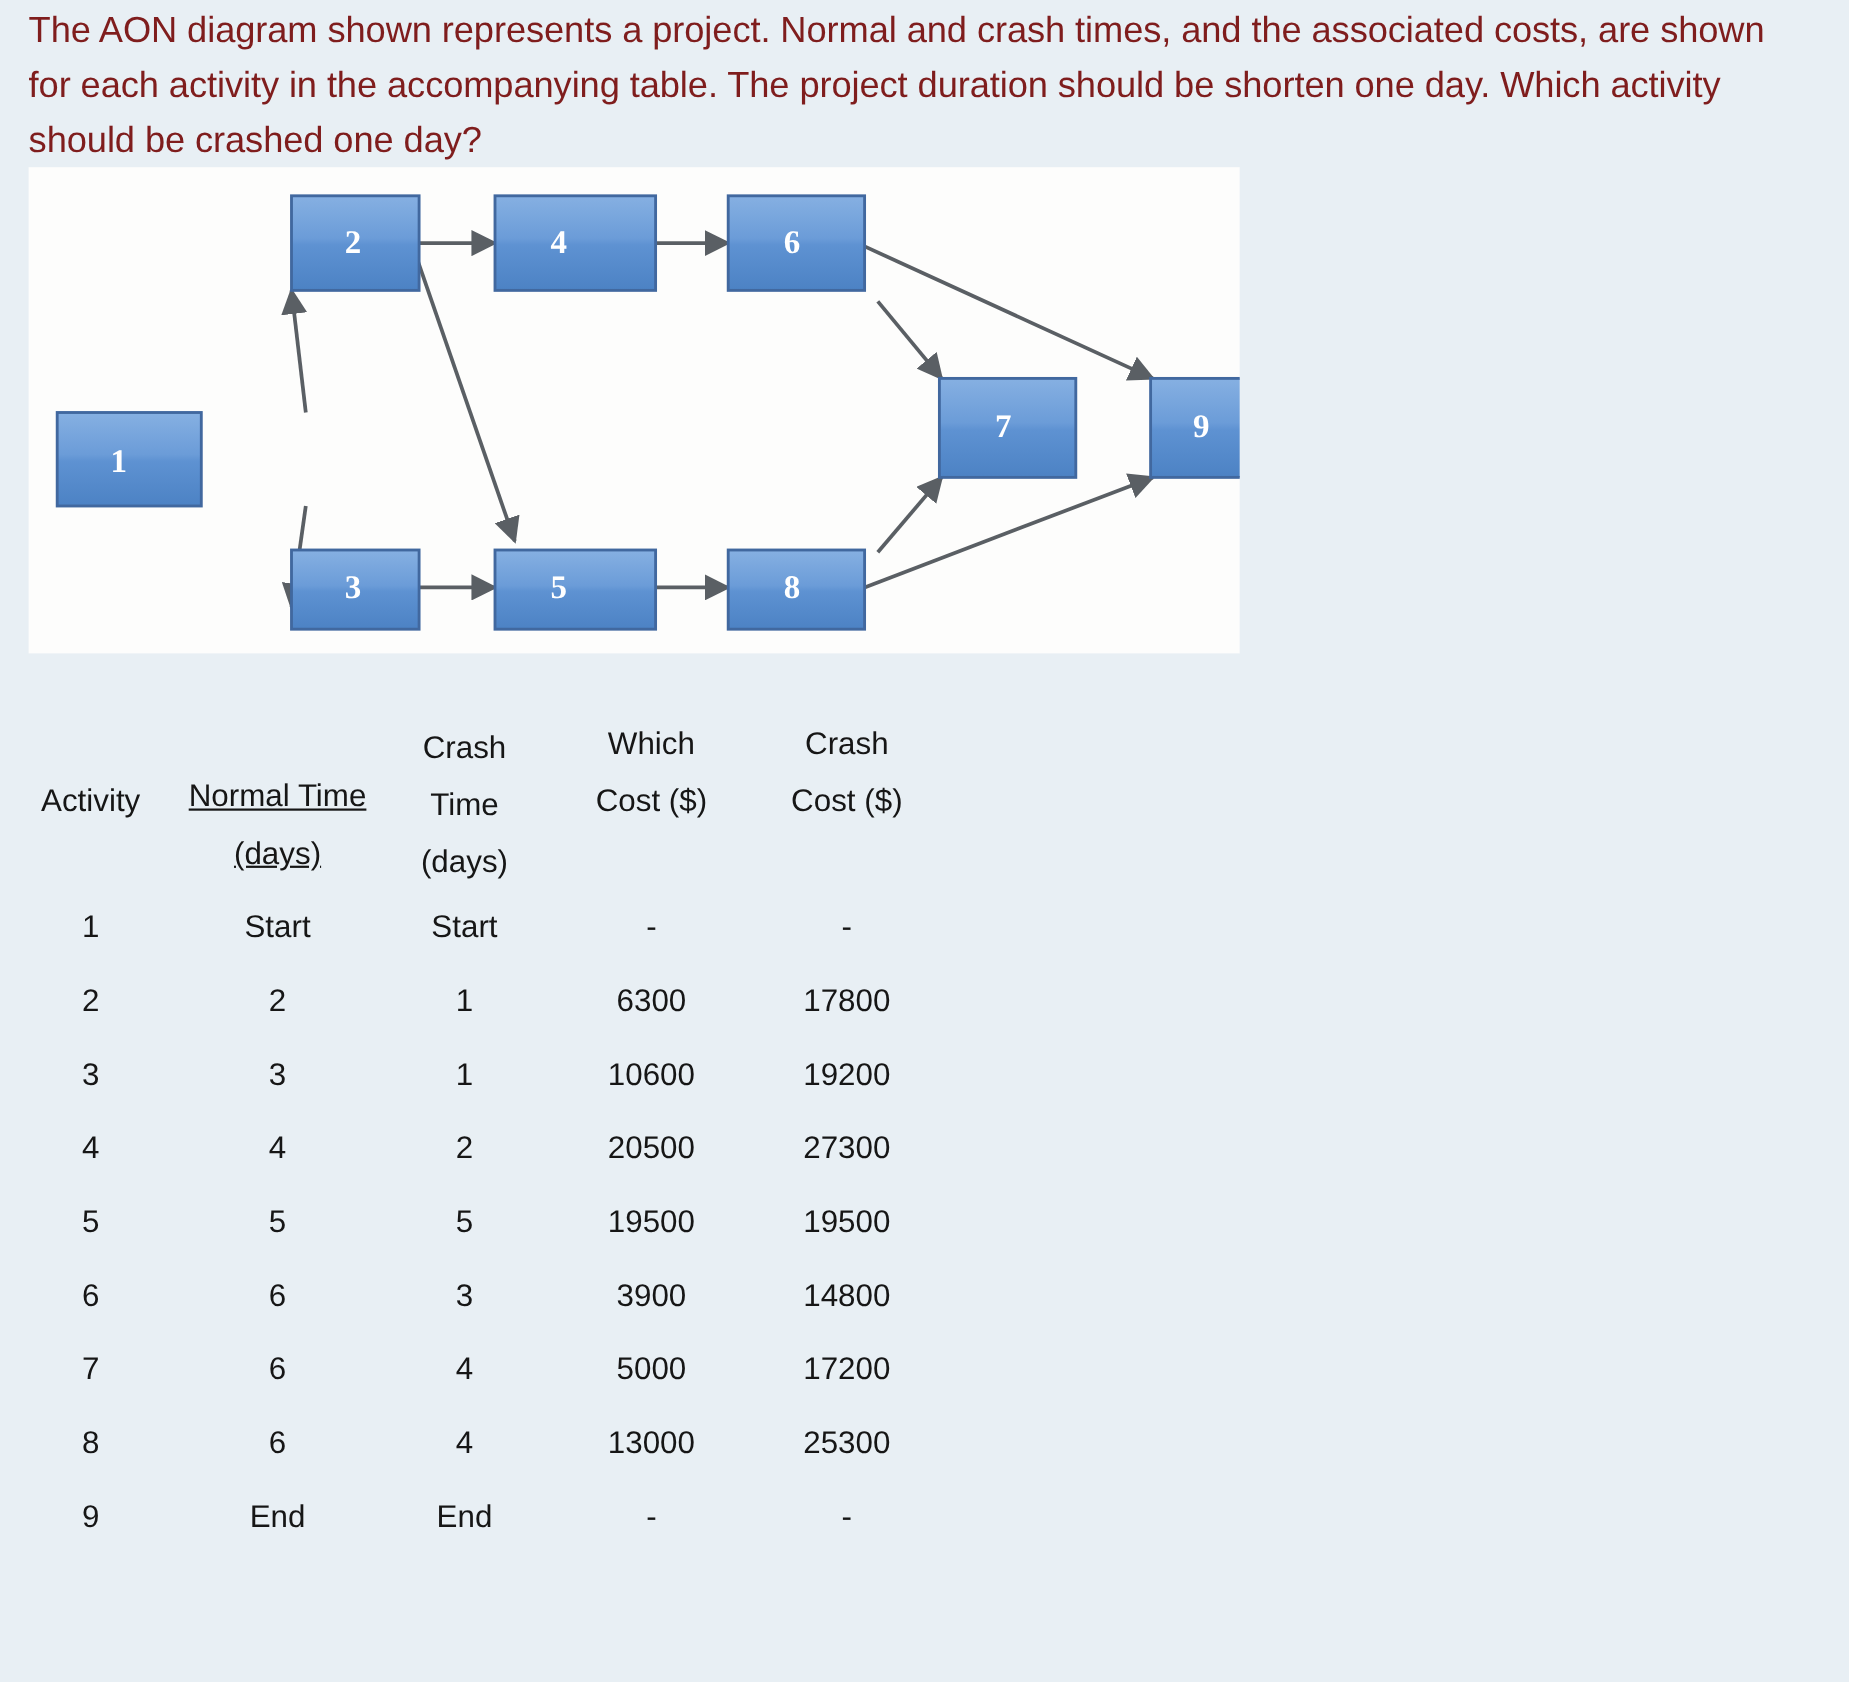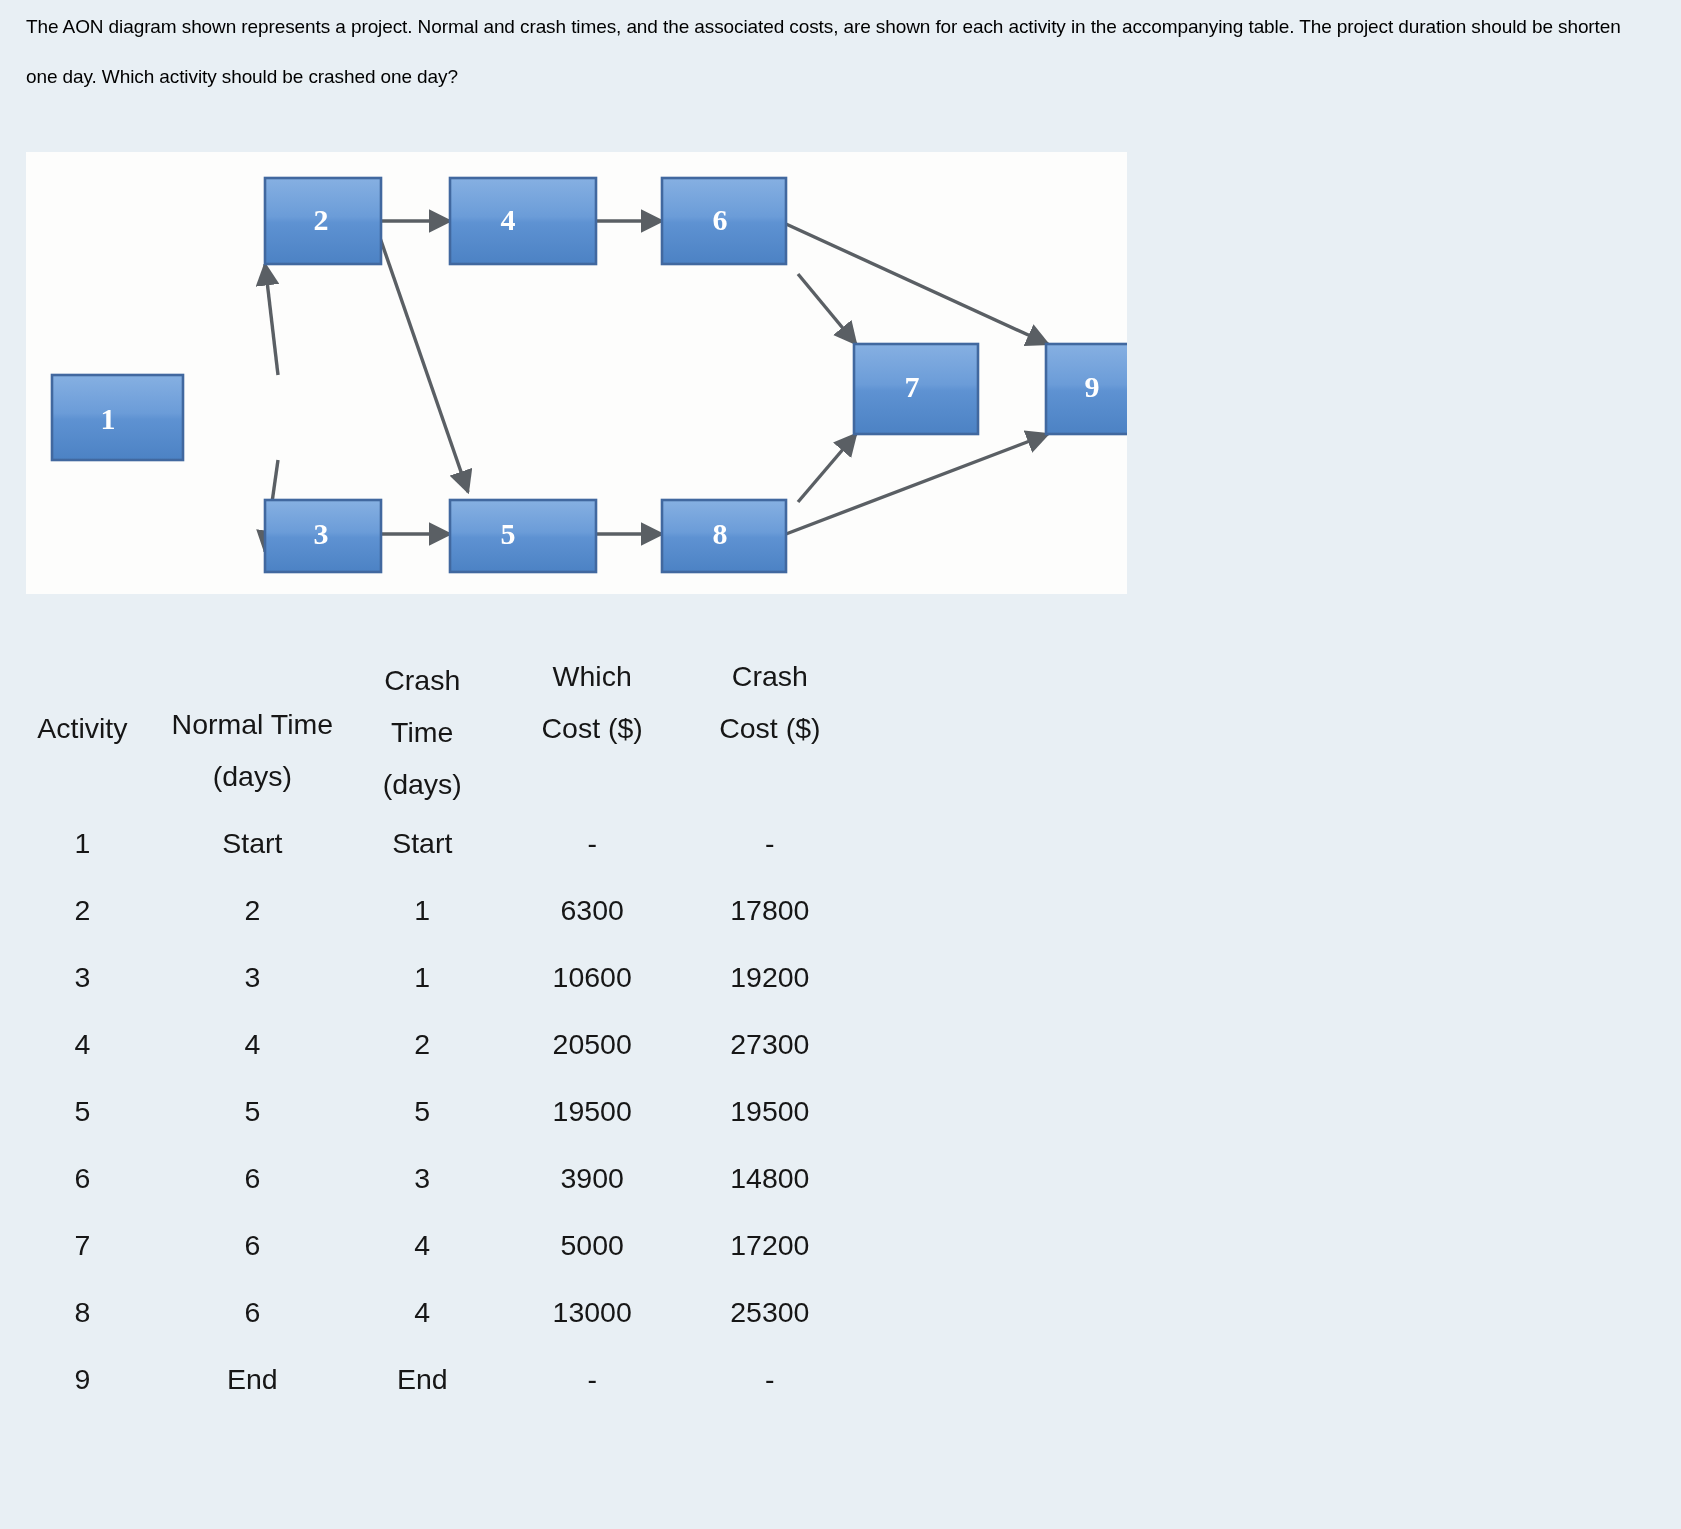--- a/index.html
+++ b/index.html
@@ -15,23 +15,23 @@
     color: #1a1a1a;
     overflow: hidden;
   }
 
   
   #prompt {
     position: absolute;
     left: 26px;
     top: 2px;
     width: 1620px;
-    font-size: 19px;
+    font-size: 33px;
     line-height: 50px;
-    color: #000000;
+    color: #7f1d1d;
     letter-spacing: -0.1px;
   }
 
   
   #diagram-panel {
     position: absolute;
     left: 26px;
     top: 152px;
     width: 1101px;
     height: 442px;
@@ -68,21 +68,21 @@
     vertical-align: middle;
   }
   .col-activity  { width: 160px; }
   .col-normtime  { width: 170px; }
   .col-crashtime { width: 160px; }
   .col-normcost  { width: 170px; }
   .col-crashcost { width: 175px; }
 
   .hdr-cell { line-height: 52px; }
   .hdr-activity  { text-align: center; vertical-align: bottom; padding-bottom: 56px !important; }
-  .hdr-normtime  { text-align: center; vertical-align: bottom; padding-bottom: 8px !important; }
+  .hdr-normtime  { text-align: center; vertical-align: bottom; padding-bottom: 8px !important; text-decoration: underline; }
   .hdr-crashtime { text-align: center; vertical-align: bottom; padding-bottom: 0 !important; }
   .hdr-normcost  { text-align: center; vertical-align: bottom; padding-bottom: 56px !important; }
   .hdr-crashcost { text-align: center; vertical-align: bottom; padding-bottom: 56px !important; }
   .hdr-line { display: block; }
 </style>
 </head>
 <body>
 
 <div id="prompt">The AON diagram shown represents a project. Normal and crash times, and the associated costs, are shown for each activity in the accompanying table. The project duration should be shorten one day. Which activity should be crashed one day?</div>
 

